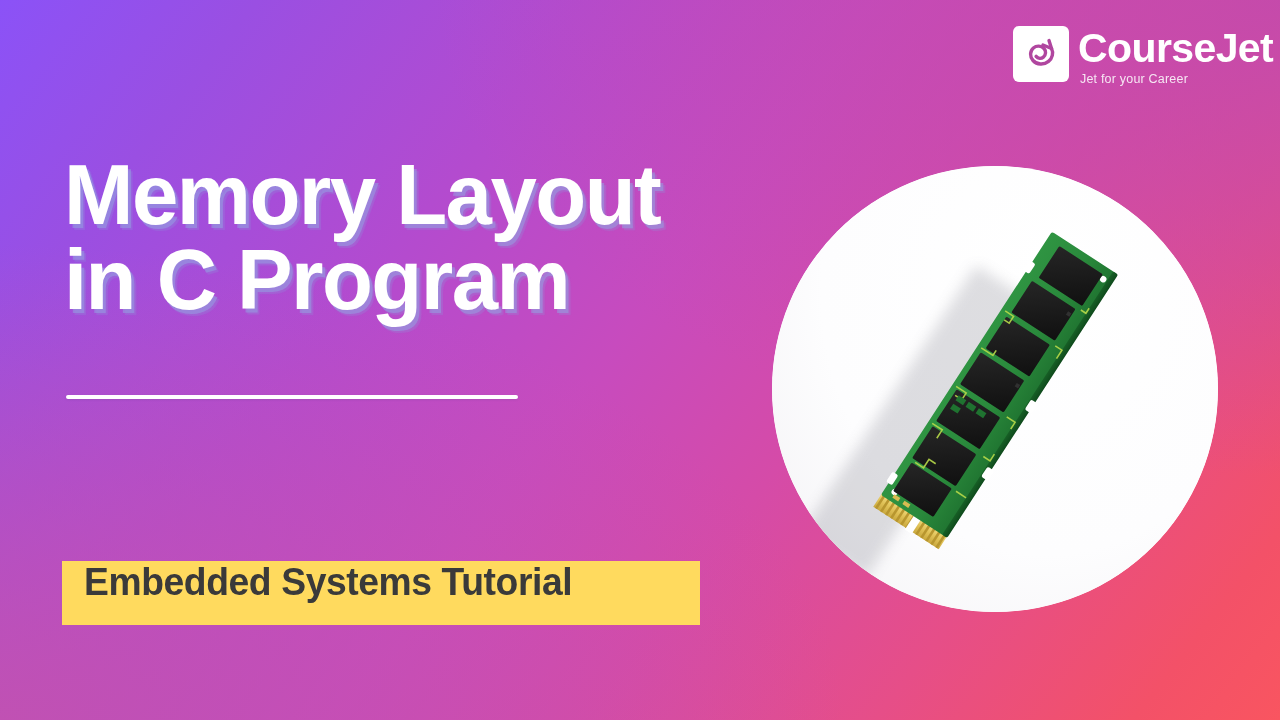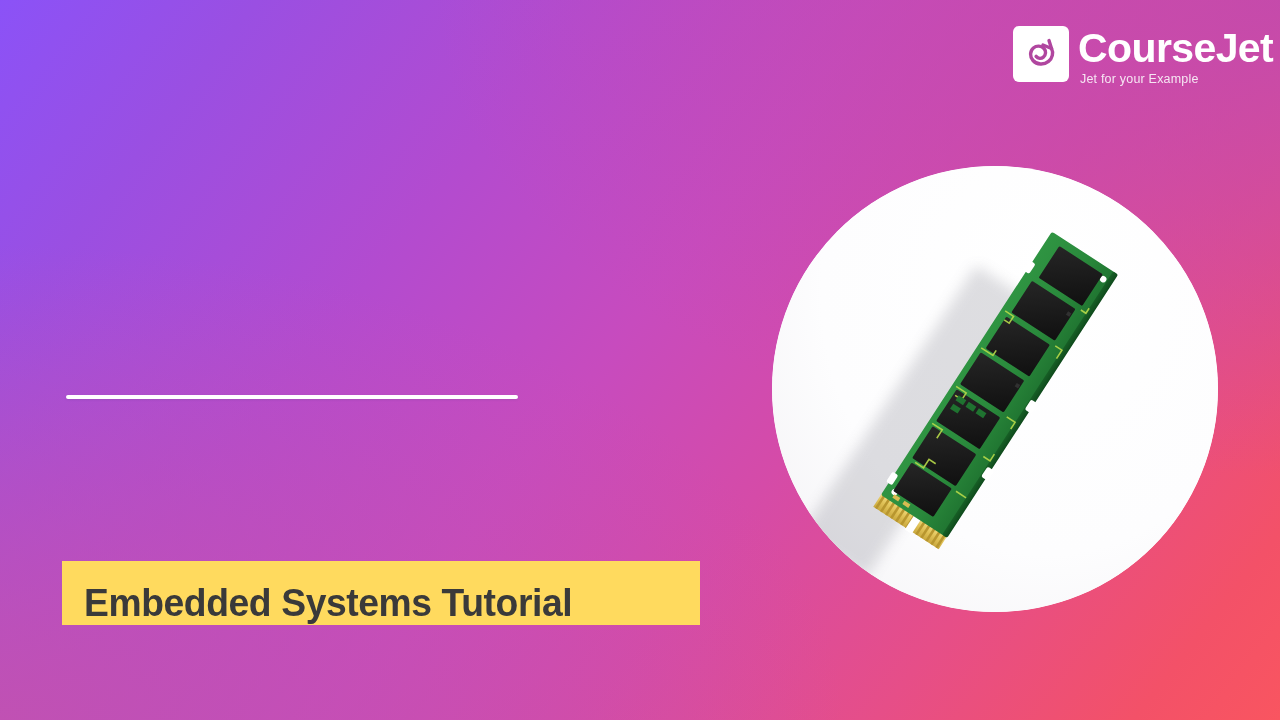--- a/index.html
+++ b/index.html
@@ -115,21 +115,21 @@
     white-space:nowrap;
     transform:scaleX(.97);
     transform-origin:left center;
   }
 
   #tutorial-badge{
     position:absolute;
     left:62px; top:561px;
     width:638px; height:64px;
     background:#FFDA5E;
-    display:flex; align-items:flex-end;
+    display:flex; align-items:flex-start;
     padding-left:22px;
   }
   #tutorial-badge-label{
     font-size:38px;
     font-weight:700;
     color:#3A3A3A;
     letter-spacing:-.4px;
     white-space:nowrap;
     transform:scaleX(.98);
     transform-origin:left center;
@@ -167,24 +167,28 @@
       <svg width="40" height="40" viewBox="0 0 40 40" aria-hidden="true">
         <g fill="none" stroke="#B0469F" stroke-width="3.4" stroke-linecap="round">
           <path d="M30.5 14.5c2.2 4.2 1.0 9.6-3.0 12.9 -4.6 3.8-11.6 3.4-15.5-0.9 -3.4-3.7-3.2-9.4 0.4-12.5 3.1-2.7 7.9-2.5 10.6 0.5 2.3 2.6 2.0 6.5-0.6 8.6 -2.2 1.8-5.5 1.5-7.3-0.7"></path>
           <path d="M30.5 14.5 22.0 11.0"></path>
           <path d="M30.5 14.5 28.0 6.5"></path>
         </g>
       </svg>
     </div>
     <div id="logo-wordmark">
       <div id="brand-name">CourseJet</div>
-      <div id="brand-tagline">Jet for your Example</div>
+      <div id="brand-tagline">Jet for your Career</div>
     </div>
   </div>
 
+  <div id="headline">
+    <div class="line">Memory Layout</div>
+    <div class="line">in C Program</div>
+  </div>
 
   <div id="title-divider"></div>
 
 
   <div id="tutorial-badge">
     <span id="tutorial-badge-label">Embedded Systems Tutorial</span>
   </div>
 
   <div id="ram-circle">
     <div id="ram-circle-sheen"></div>

